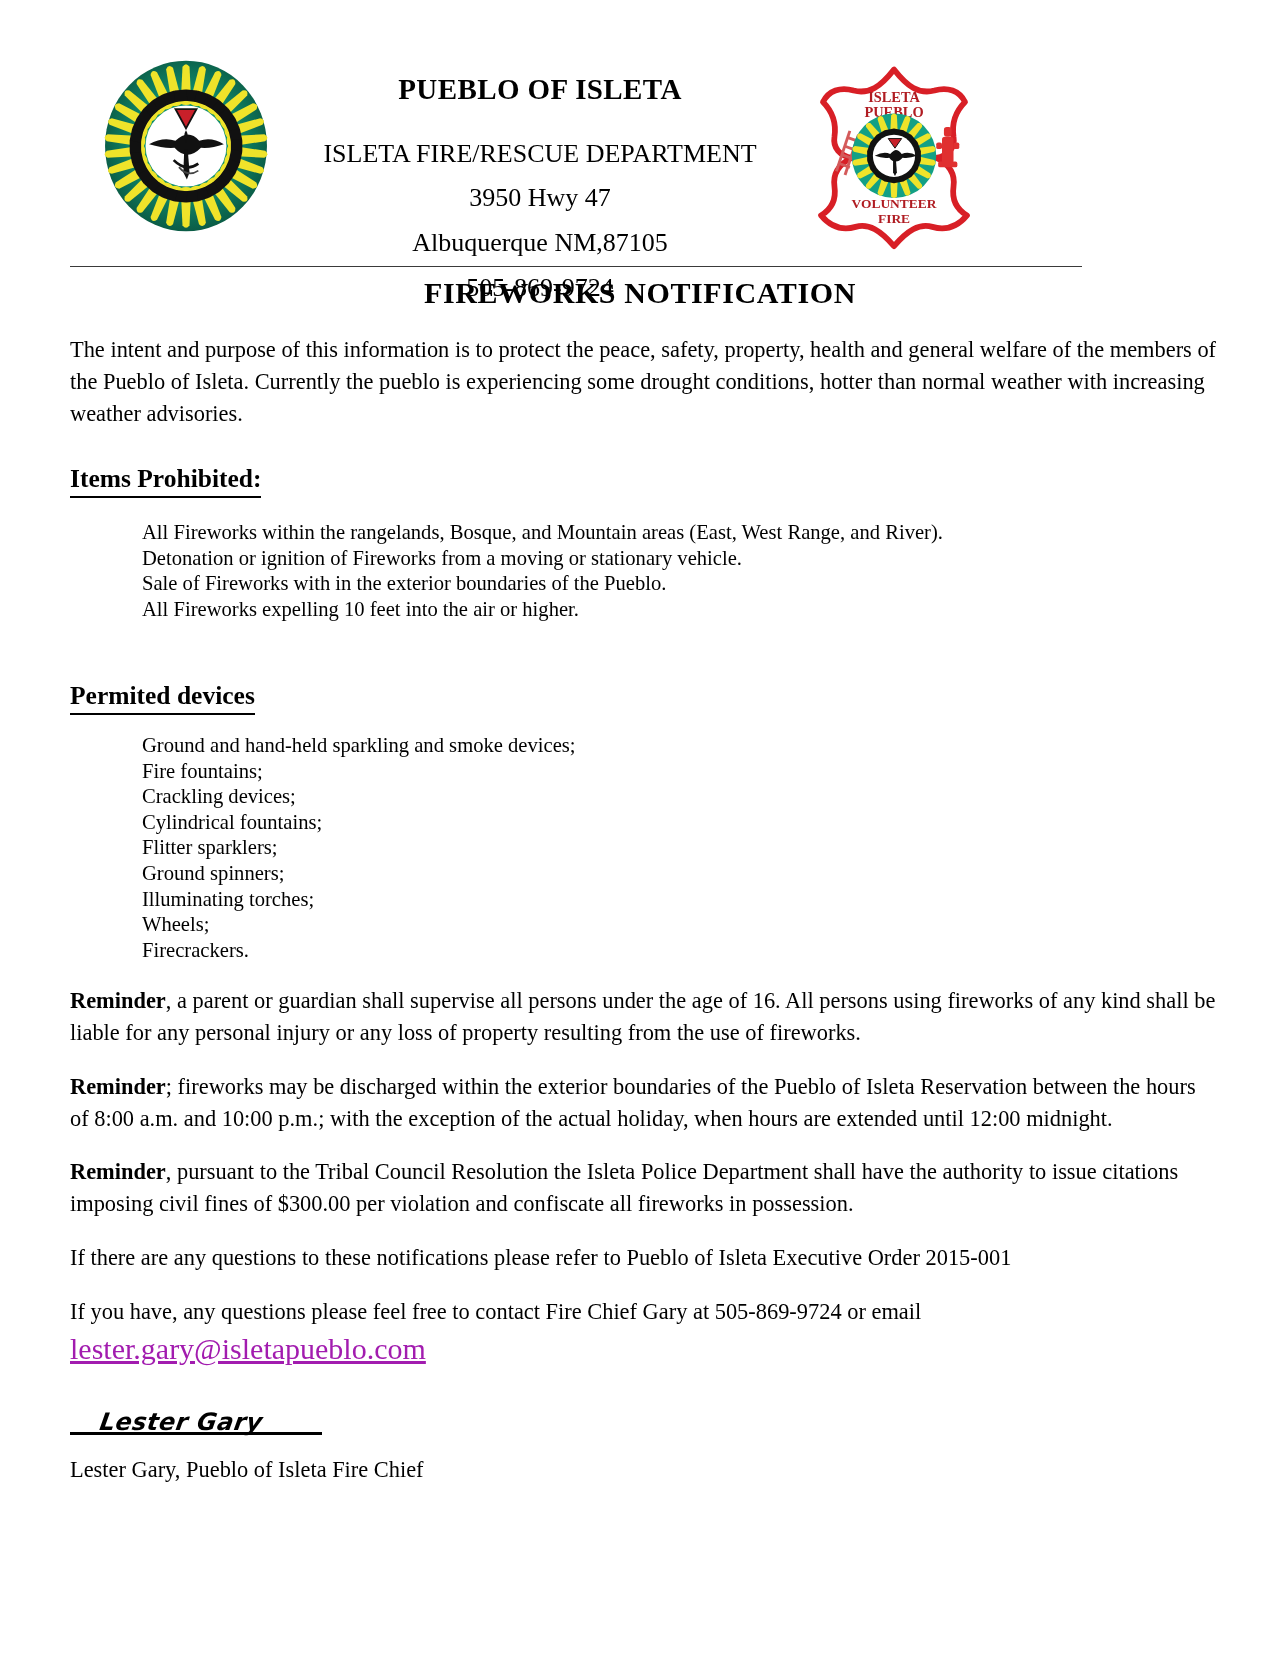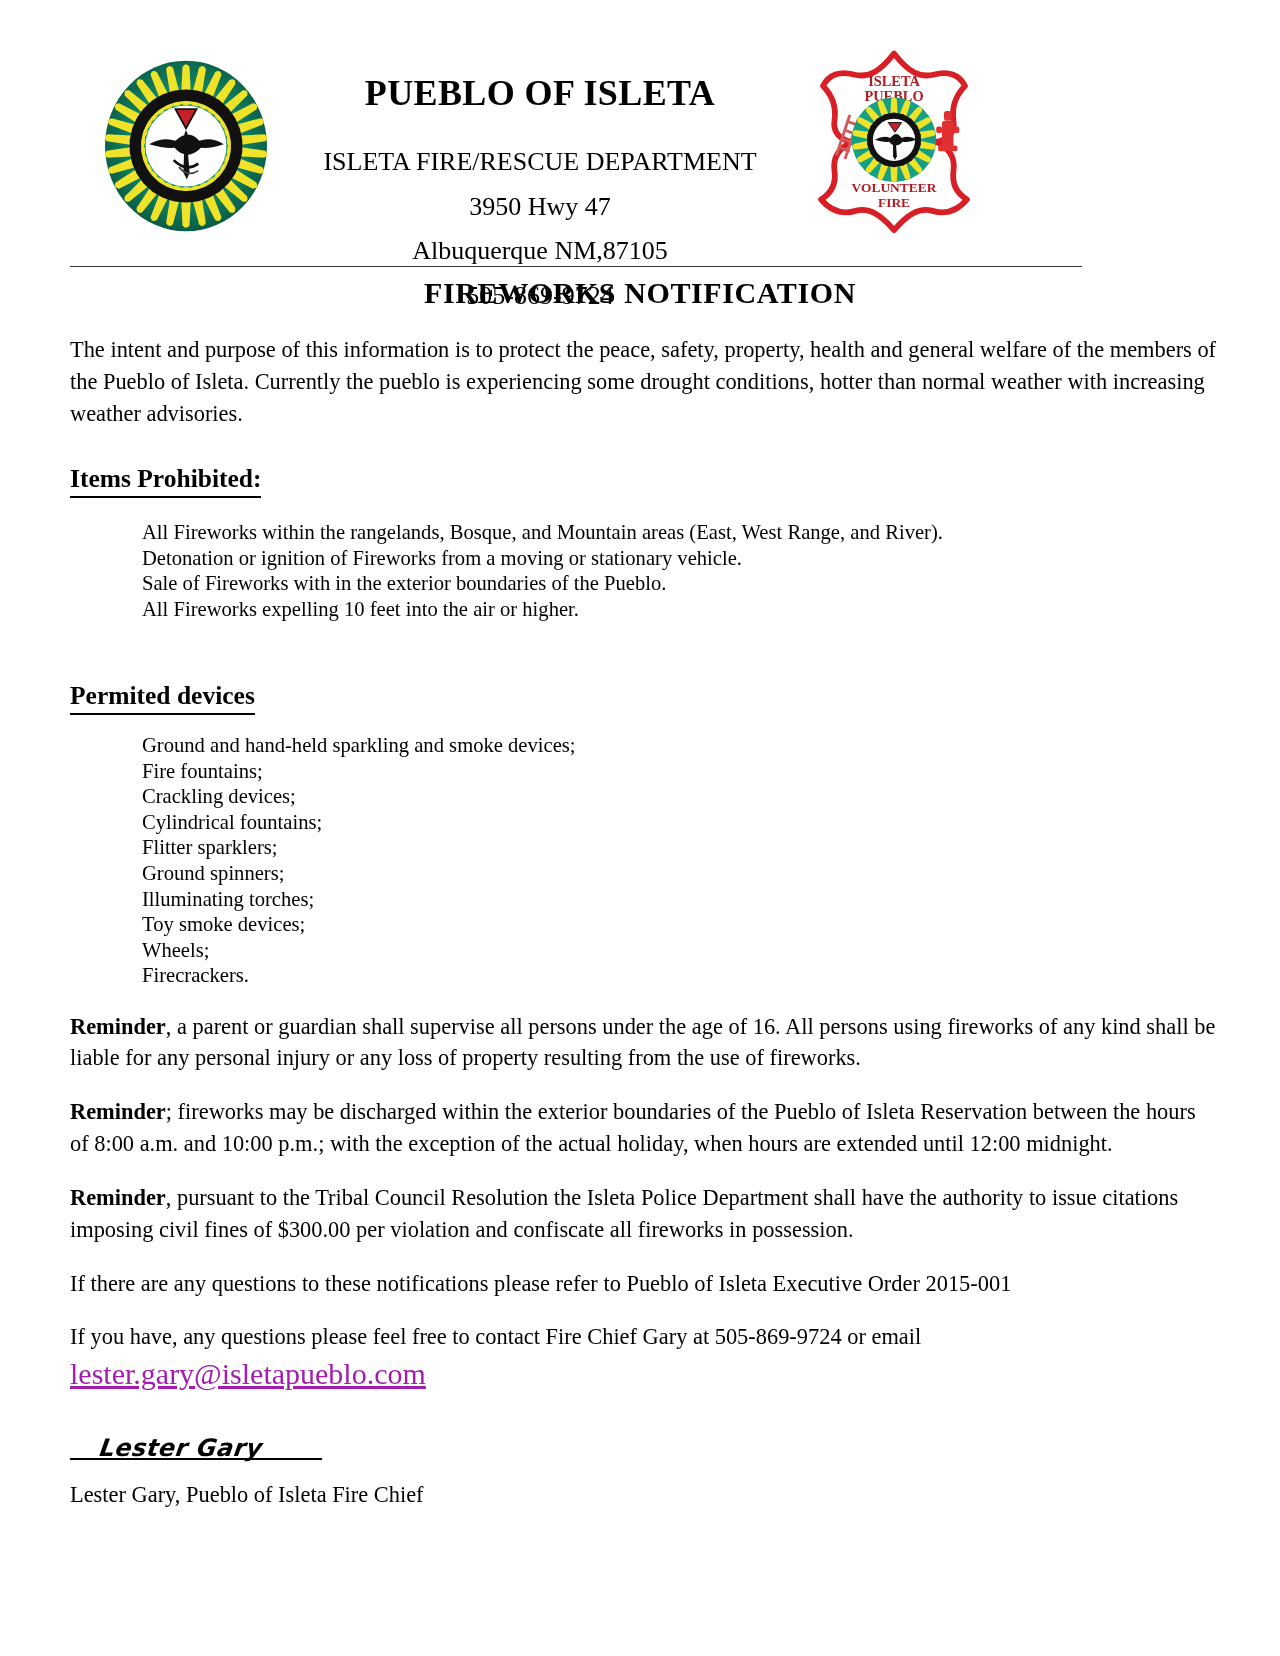--- a/index.html
+++ b/index.html
@@ -35,35 +35,35 @@
   .logo-left {
     position: absolute;
     left: 98px;
     top: 58px;
     width: 176px;
     height: 176px;
   }
   .logo-right {
     position: absolute;
     left: 798px;
-    top: 32px;
+    top: 48px;
     width: 192px;
     height: 208px;
   }
 
   .header-text {
     position: absolute;
     left: 290px;
     top: 72px;
     width: 500px;
     text-align: center;
   }
   .org-title {
     font-weight: bold;
-    font-size: 36px;
+    font-size: 29px;
     letter-spacing: 0.4px;
     line-height: 1.2;
     margin: 0 0 30px 0;
     font-family: Liberation Serif, serif;
   }
   .dept-line {
     font-size: 26px;
     line-height: 1.33;
     margin: 0;
     white-space: nowrap;
@@ -589,21 +589,20 @@
       <h2 class="section-head">Permited devices</h2>
     </div>
     <ul class="plain-list permitted-list">
       <li>Ground and hand-held sparkling and smoke devices;</li>
       <li>Fire fountains;</li>
       <li>Crackling devices;</li>
       <li>Cylindrical fountains;</li>
       <li>Flitter sparklers;</li>
       <li>Ground spinners;</li>
       <li>Illuminating torches;</li>
-      <li>Toy smoke devices;</li>
       <li>Wheels;</li>
       <li>Firecrackers.</li>
     </ul>
 
     <p class="para reminder-block"><span class="reminder-label">Reminder</span><span>, a parent or guardian shall supervise all persons under the age of 16. All persons using fireworks of any kind shall be liable for any personal injury or any loss of property resulting from the use of fireworks.</span></p>
 
     <p class="para reminder-block"><span class="reminder-label">Reminder</span><span>; fireworks may be discharged within the exterior boundaries of the Pueblo of Isleta Reservation between the hours of 8:00 a.m. and 10:00 p.m.; with the exception of the actual holiday, when hours are extended until 12:00 midnight.</span></p>
 
     <p class="para reminder-block"><span class="reminder-label">Reminder</span><span>, pursuant to the Tribal Council Resolution the Isleta Police Department shall have the authority to issue citations imposing civil fines of $300.00 per violation and confiscate all fireworks in possession.</span></p>
 

